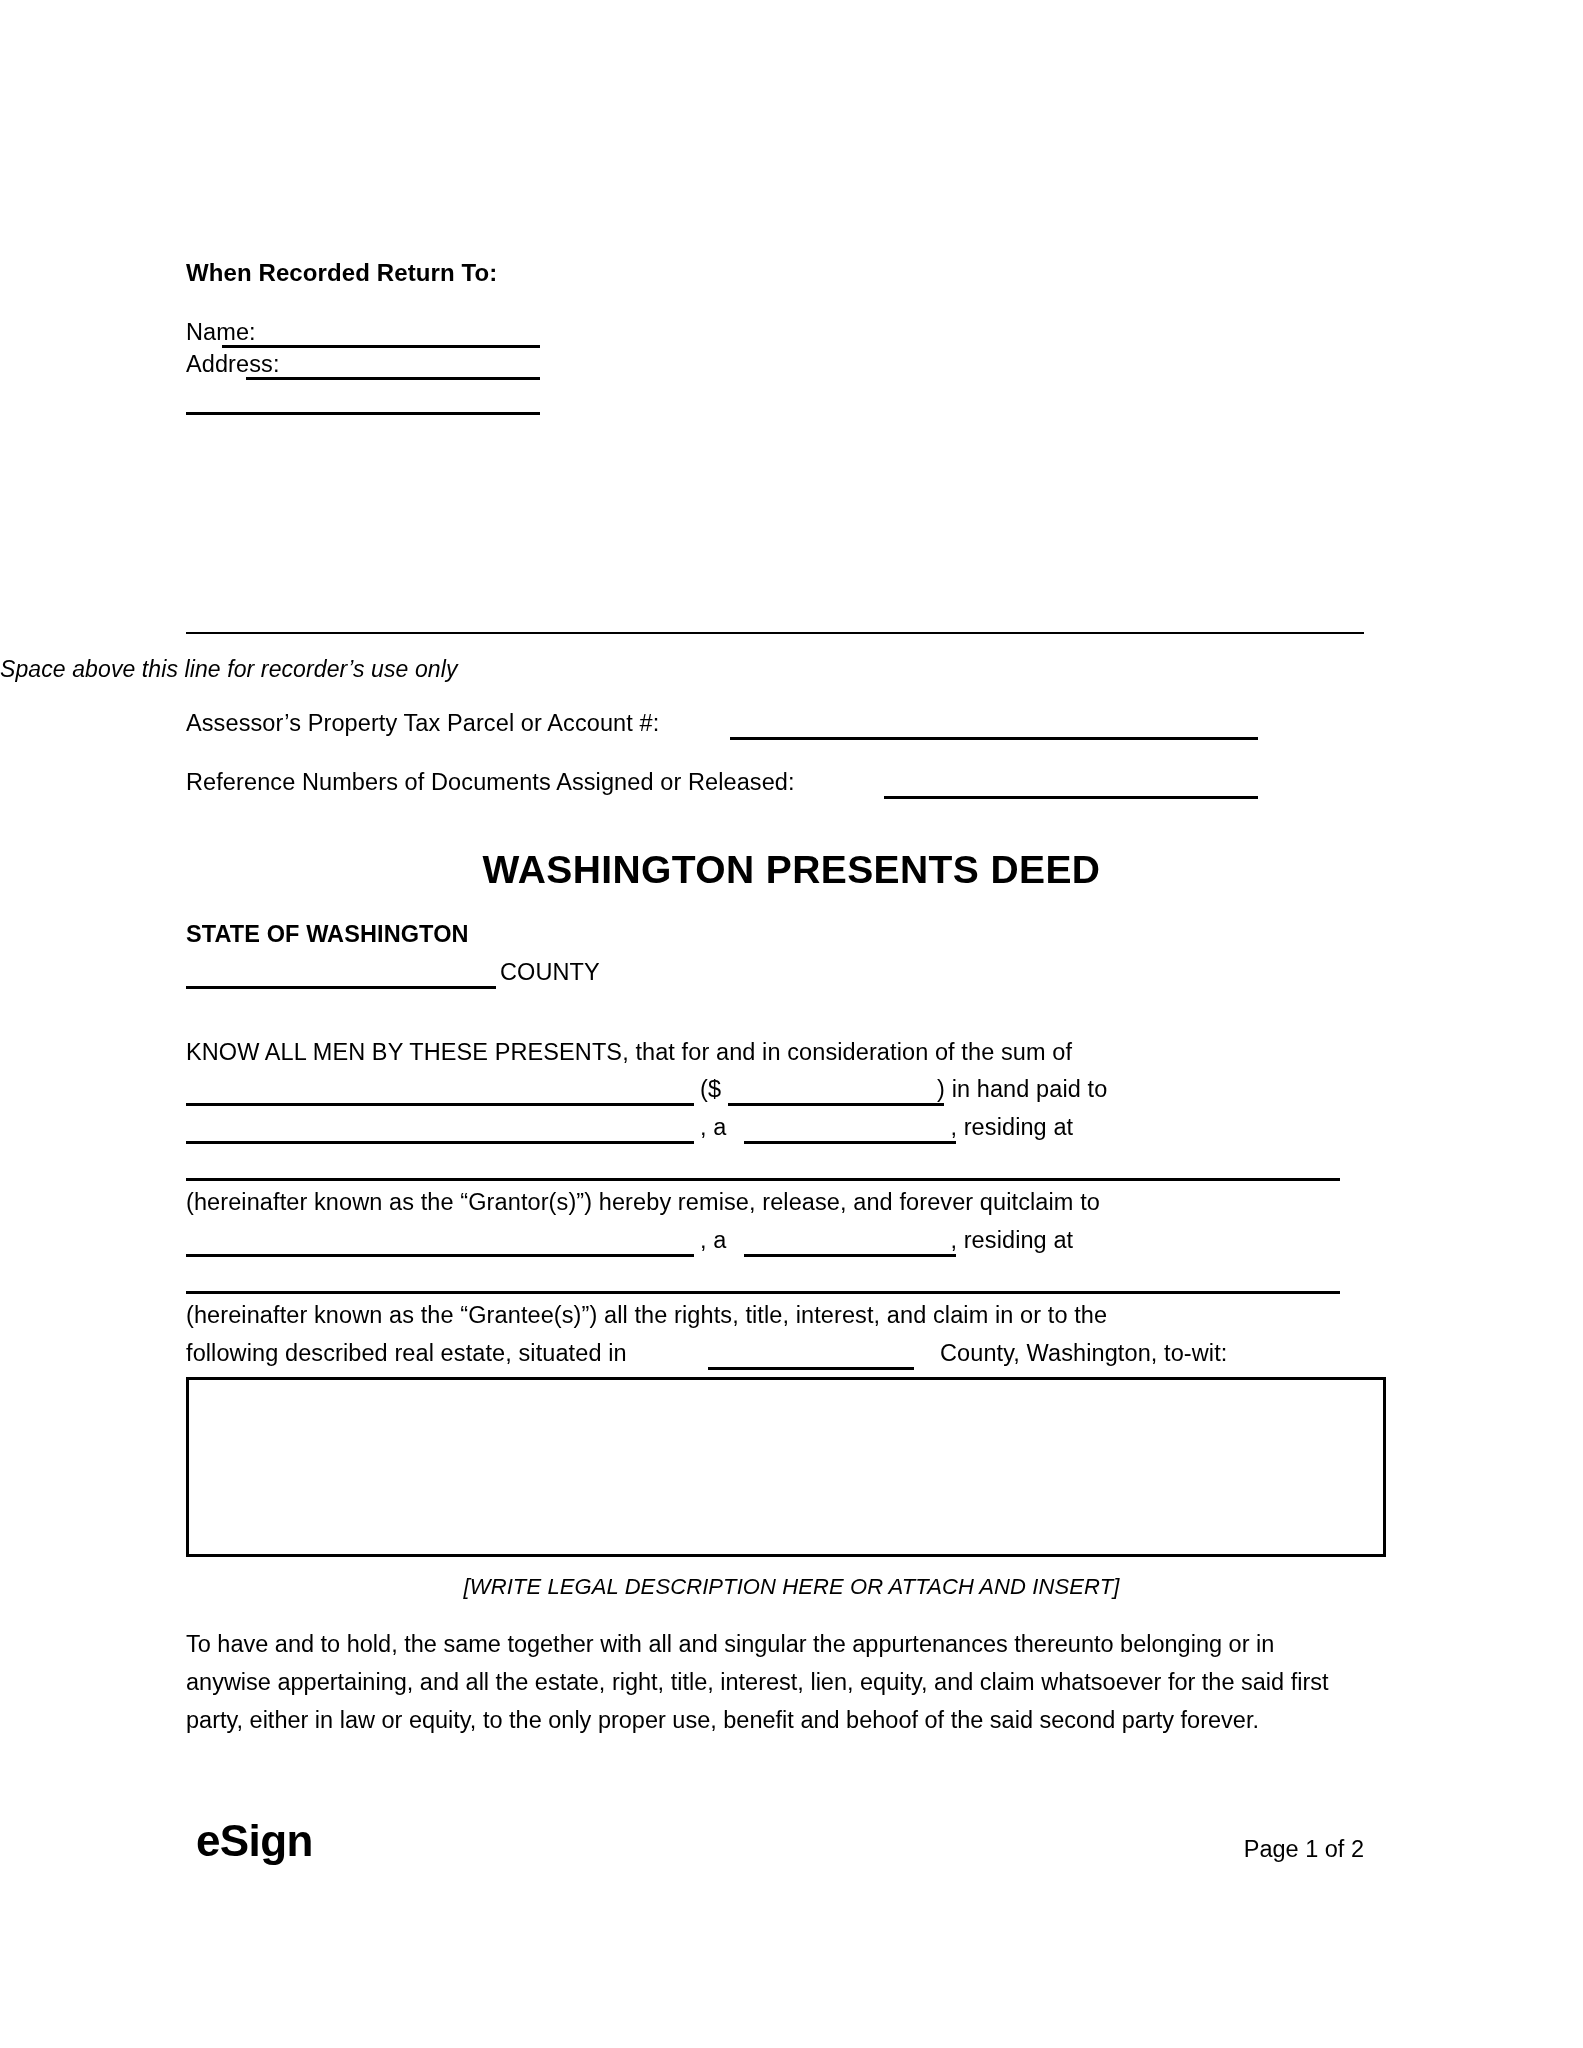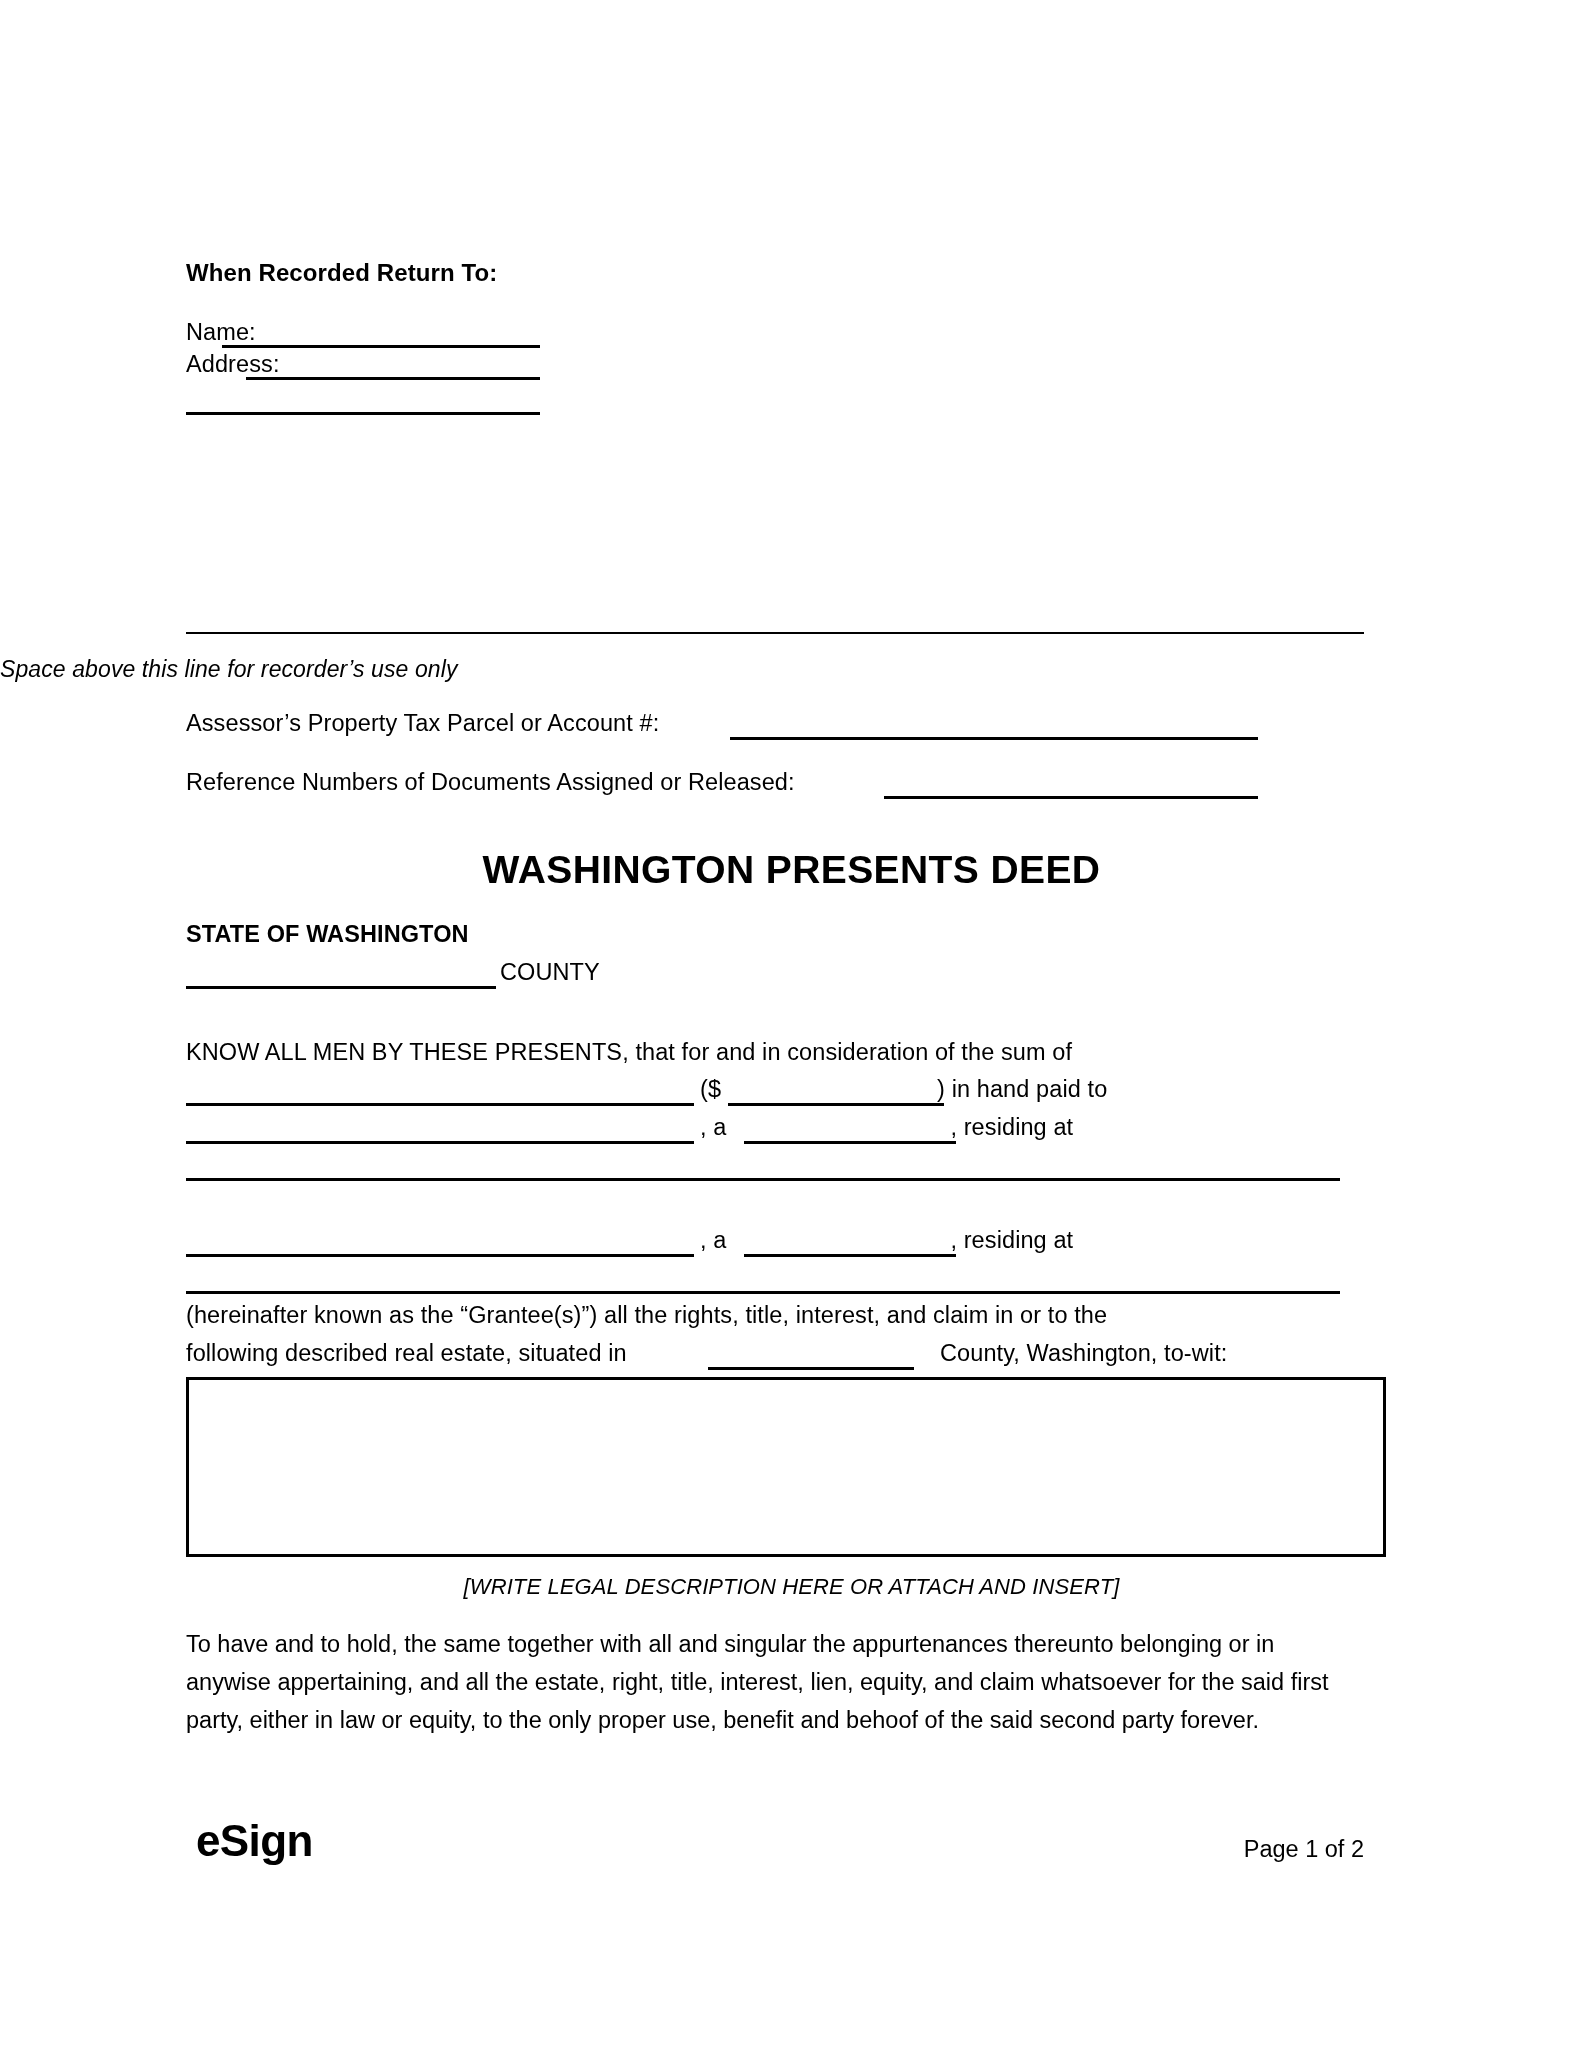--- a/index.html
+++ b/index.html
@@ -186,20 +186,21 @@
   <div class="rule" style="left:186px; top:1103px; width:508px;"></div>
   <div class="t" id="paid-to"><span>($</span><span style="display:inline-block; width:216px;"></span><span>) in hand paid to</span></div>
   <div class="rule" style="left:728px; top:1103px; width:216px;"></div>
 
   <div class="rule" style="left:186px; top:1141px; width:508px;"></div>
   <div class="t" id="residing1"><span>, a</span><span style="display:inline-block; width:224px;"></span><span>, residing at</span></div>
   <div class="rule" style="left:744px; top:1141px; width:212px;"></div>
 
   <div class="rule" style="left:186px; top:1178px; width:1154px;"></div>
 
+  <div class="t" id="grantor">(hereinafter known as the “Grantor(s)”) hereby remise, release, and forever quitclaim to</div>
 
   <div class="rule" style="left:186px; top:1254px; width:508px;"></div>
   <div class="t" id="residing2"><span>, a</span><span style="display:inline-block; width:224px;"></span><span>, residing at</span></div>
   <div class="rule" style="left:744px; top:1254px; width:212px;"></div>
 
   <div class="rule" style="left:186px; top:1291px; width:1154px;"></div>
 
   <div class="t" id="grantee">(hereinafter known as the “Grantee(s)”) all the rights, title, interest, and claim in or to the</div>
 
   <div class="t" id="situated-a">following described real estate, situated in</div>

